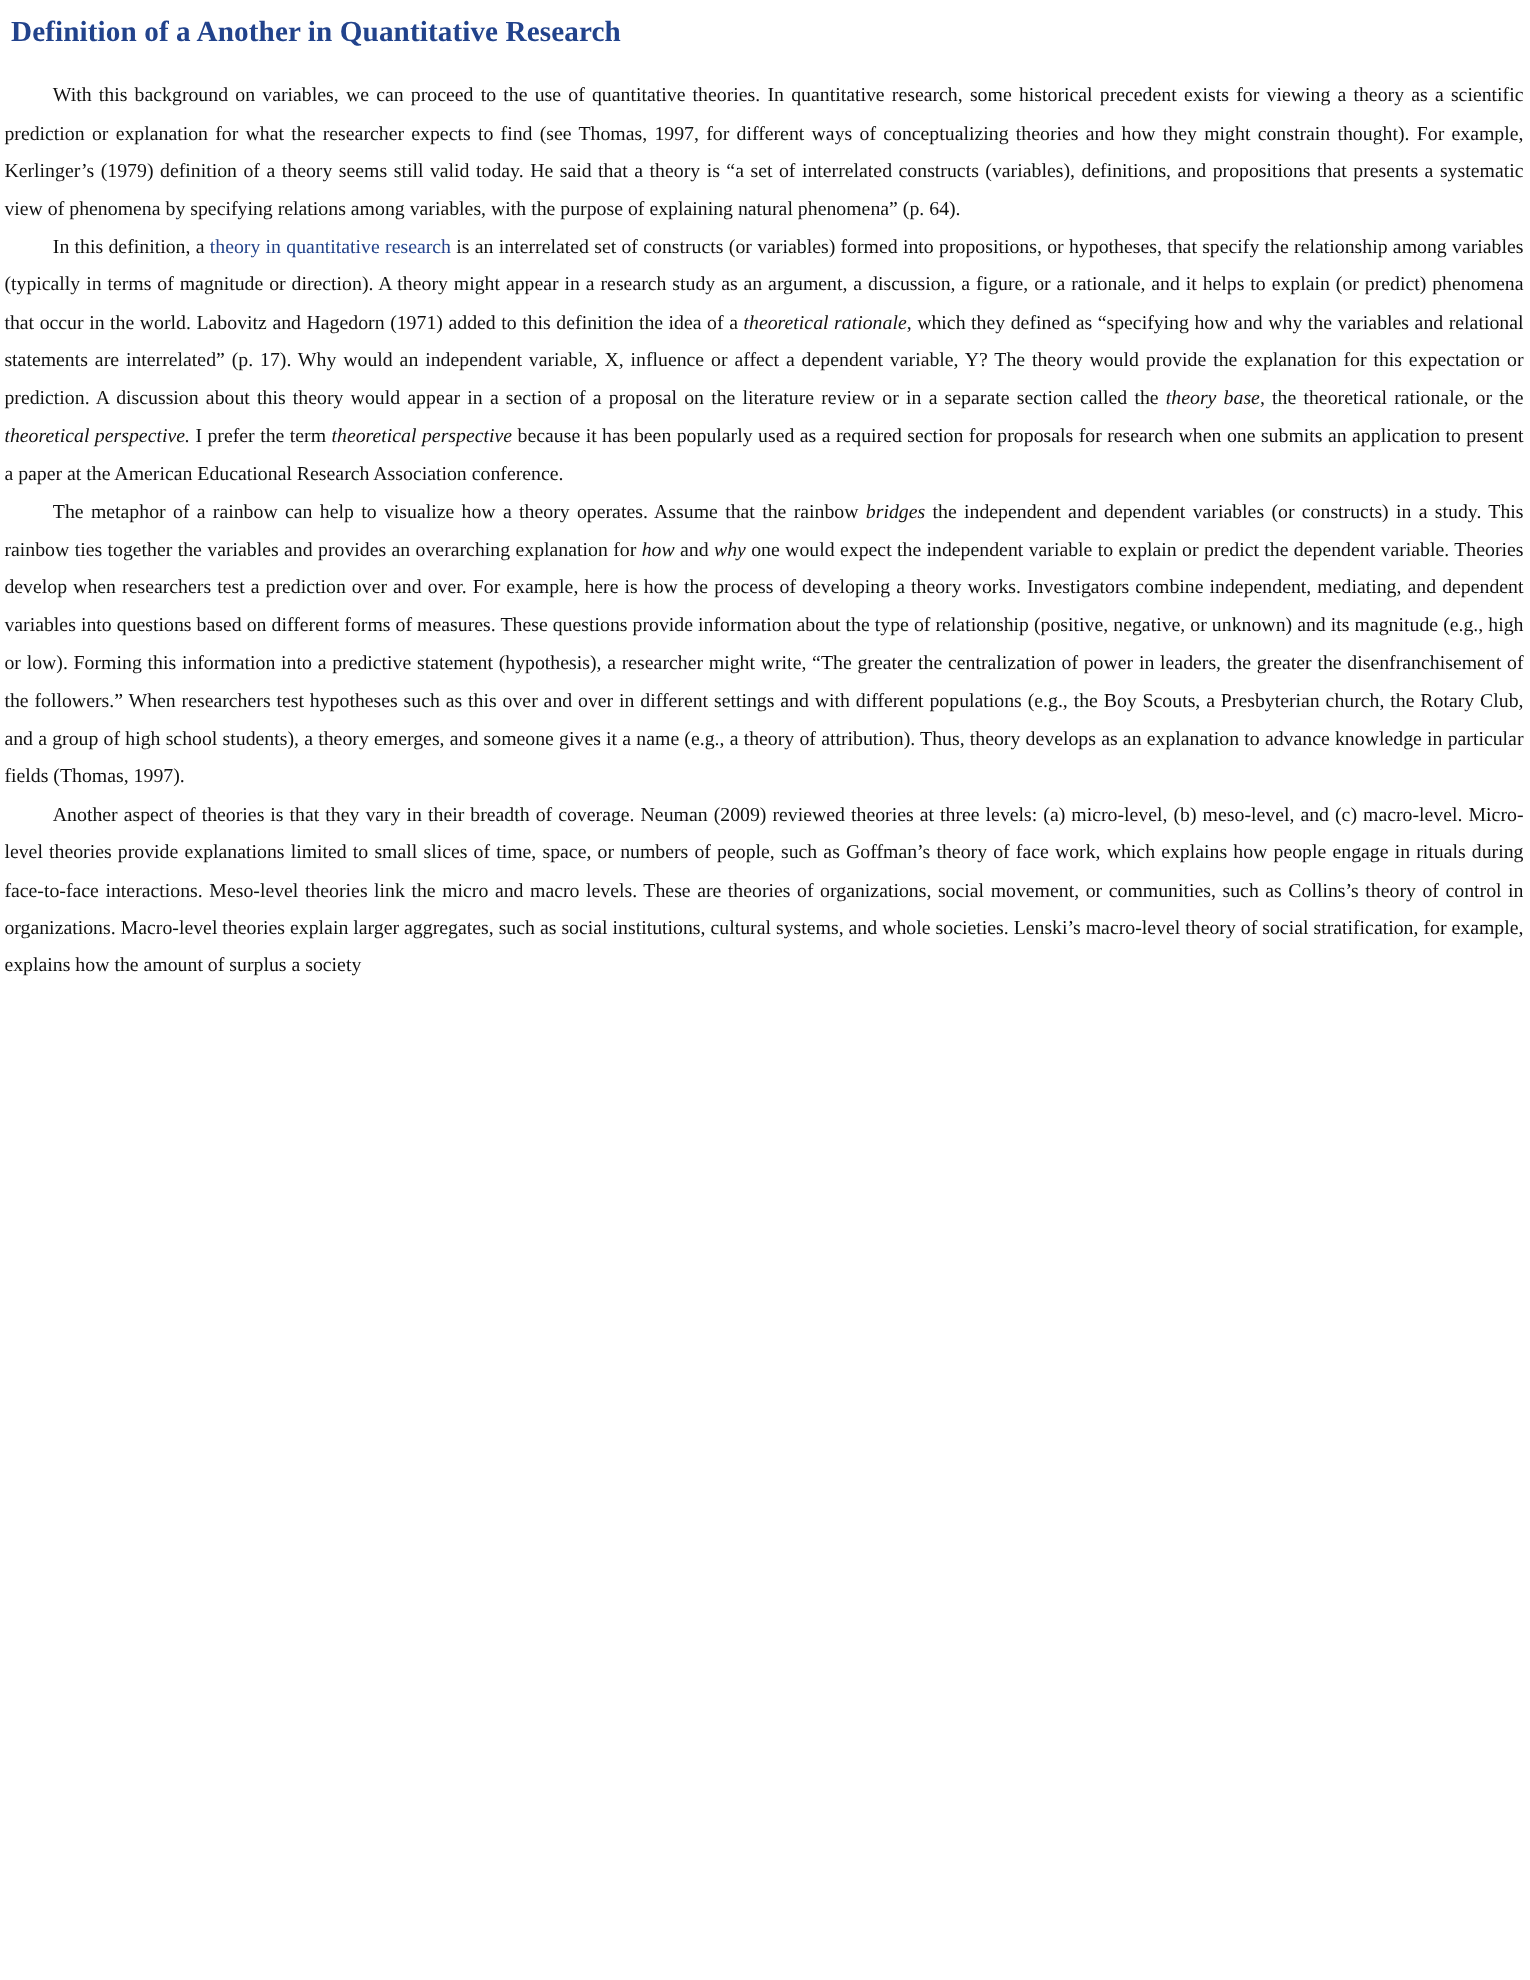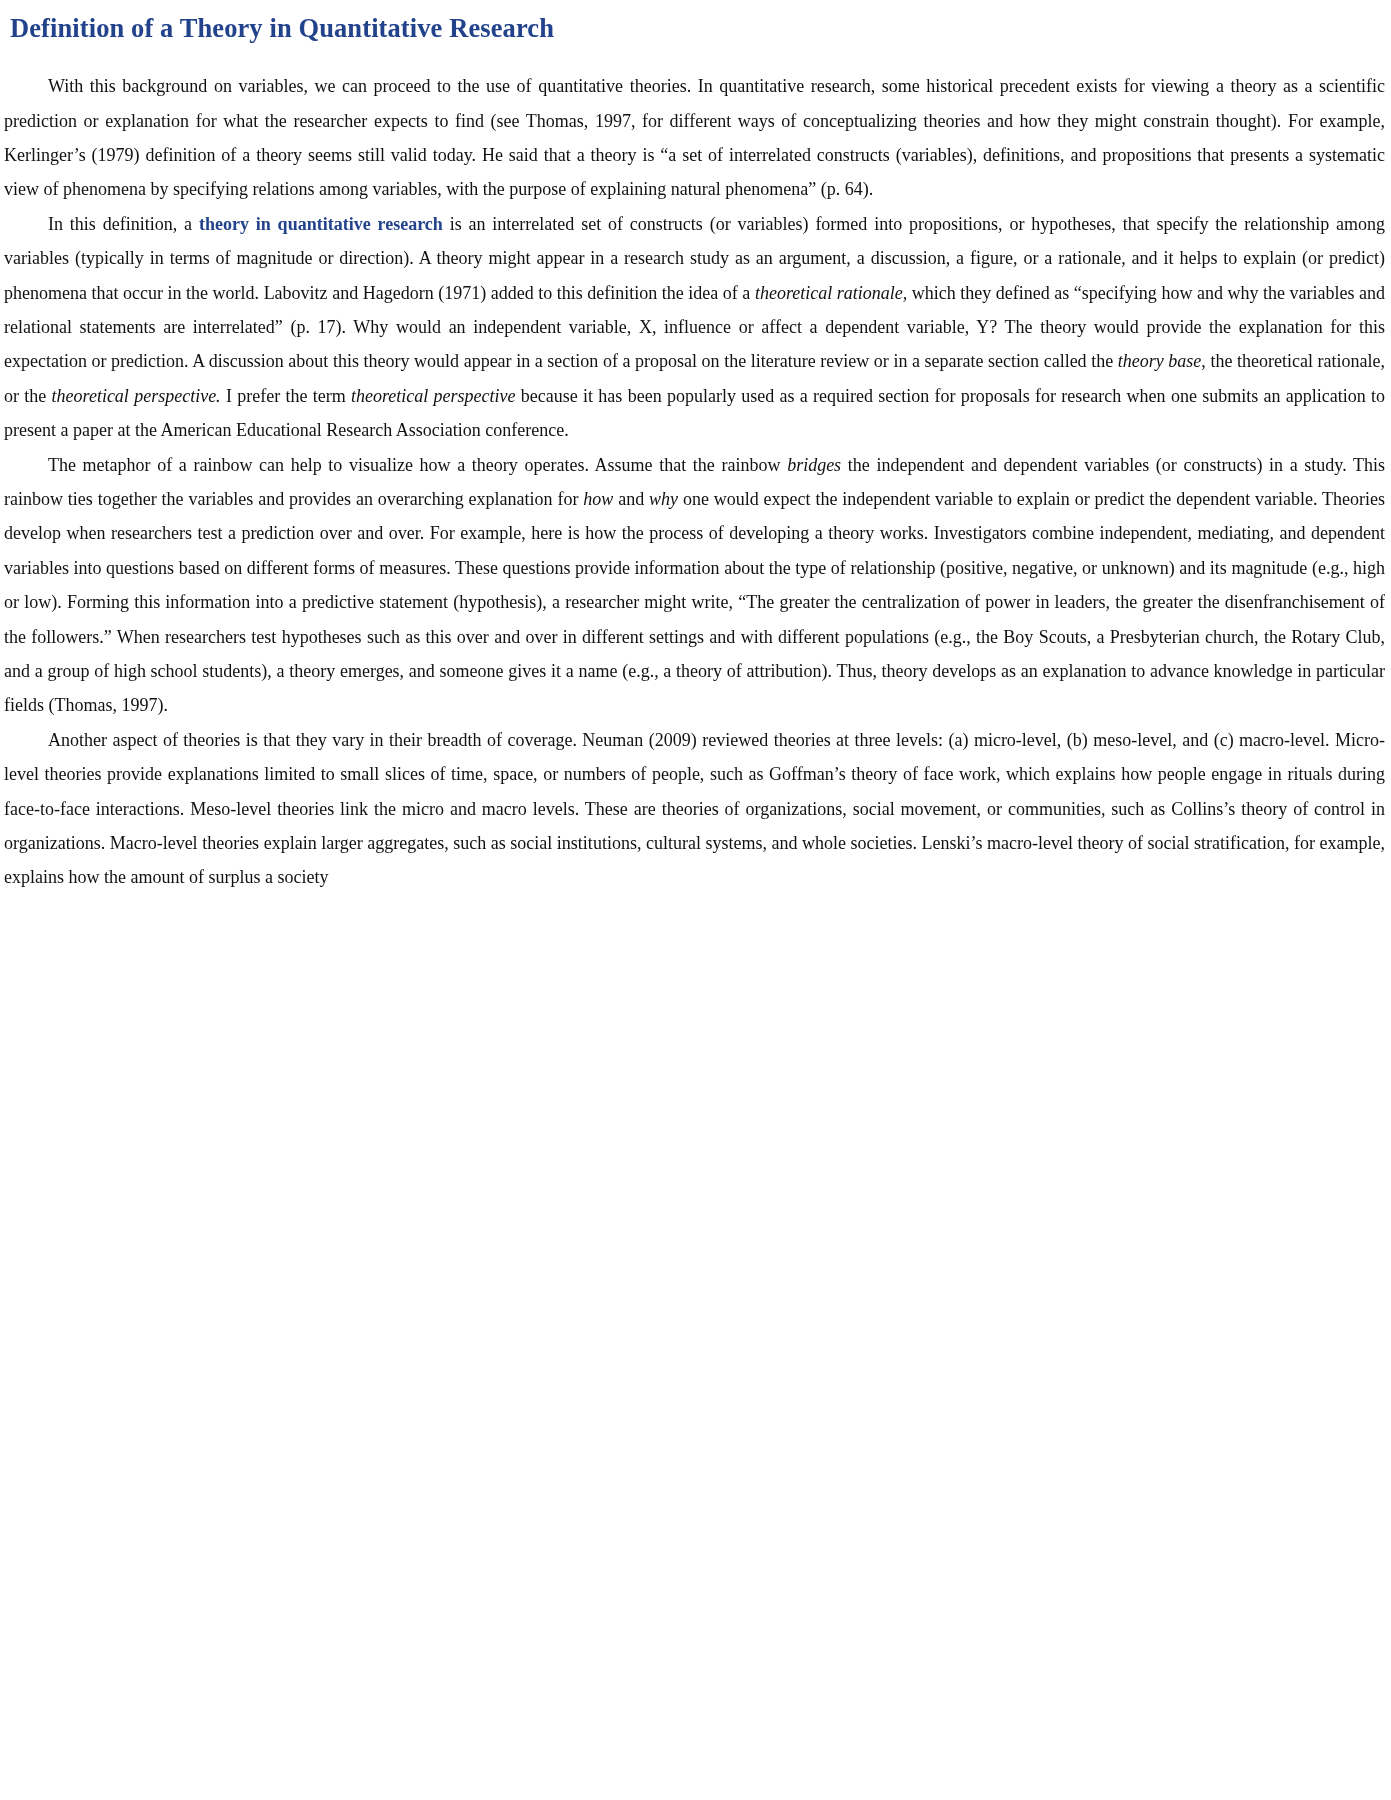--- a/index.html
+++ b/index.html
@@ -39,36 +39,36 @@
     text-indent: 44px;
     color: #111111;
     hyphens: none;
     -webkit-hyphens: none;
   }
   p.body-par + p.body-par {
     margin-top: 0px;
   }
   .term-blue {
     color: #22438c;
-    font-weight: bold;
+    font-weight: normal;
   }
   .term-italic {
     font-style: italic;
   }
   
   .clip-bottom {
     overflow: hidden;
   }
 </style>
 </head>
 <body>
 
 <div class="page">
 
-  <h1 class="section-heading" style="color: rgb(34, 67, 140);">Definition of a Theory in Quantitative Research</h1>
+  <h1 class="section-heading" style="color: rgb(34, 67, 140);">Definition of a Another in Quantitative Research</h1>
 
   <div>
     <p class="body-par"><span>With this background on variables, we can proceed to the use of quantitative theories. In quantitative research, some historical precedent exists for viewing a theory as a scientific prediction or explanation for what the researcher expects to find (see Thomas, 1997, for different ways of conceptualizing theories and how they might constrain thought). For example, Kerlinger’s (1979) definition of a theory seems still valid today. He said that a theory is “a set of interrelated constructs (variables), definitions, and propositions that presents a systematic view of phenomena by specifying relations among variables, with the purpose of explaining natural phenomena” (p. 64).</span></p>
     <p class="body-par"><span>In this definition, a </span><span class="term-blue" style="color: rgb(34, 67, 140);">theory in quantitative research</span><span> is an interrelated set of constructs (or variables) formed into propositions, or hypotheses, that specify the relationship among variables (typically in terms of magnitude or direction). A theory might appear in a research study as an argument, a discussion, a figure, or a rationale, and it helps to explain (or predict) phenomena that occur in the world. Labovitz and Hagedorn (1971) added to this definition the idea of a </span><span class="term-italic">theoretical rationale</span><span>, which they defined as “specifying how and why the variables and relational statements are interrelated” (p. 17). Why would an independent variable, X, influence or affect a dependent variable, Y? The theory would provide the explanation for this expectation or prediction. A discussion about this theory would appear in a section of a proposal on the literature review or in a separate section called the </span><span class="term-italic">theory base</span><span>, the theoretical rationale, or the </span><span class="term-italic">theoretical perspective.</span><span> I prefer the term </span><span class="term-italic">theoretical perspective</span><span> because it has been popularly used as a required section for proposals for research when one submits an application to present a paper at the American Educational Research Association conference.</span></p>
     <p class="body-par"><span>The metaphor of a rainbow can help to visualize how a theory operates. Assume that the rainbow </span><span class="term-italic">bridges</span><span> the independent and dependent variables (or constructs) in a study. This rainbow ties together the variables and provides an overarching explanation for </span><span class="term-italic">how</span><span> and </span><span class="term-italic">why</span><span> one would expect the independent variable to explain or predict the dependent variable. Theories develop when researchers test a prediction over and over. For example, here is how the process of developing a theory works. Investigators combine independent, mediating, and dependent variables into questions based on different forms of measures. These questions provide information about the type of relationship (positive, negative, or unknown) and its magnitude (e.g., high or low). Forming this information into a predictive statement (hypothesis), a researcher might write, “The greater the centralization of power in leaders, the greater the disenfranchisement of the followers.” When researchers test hypotheses such as this over and over in different settings and with different populations (e.g., the Boy Scouts, a Presbyterian church, the Rotary Club, and a group of high school students), a theory emerges, and someone gives it a name (e.g., a theory of attribution). Thus, theory develops as an explanation to advance knowledge in particular fields (Thomas, 1997).</span></p>
     <p class="body-par clip-bottom"><span>Another aspect of theories is that they vary in their breadth of coverage. Neuman (2009) reviewed theories at three levels: (a) micro-level, (b) meso-level, and (c) macro-level. Micro-level theories provide explanations limited to small slices of time, space, or numbers of people, such as Goffman’s theory of face work, which explains how people engage in rituals during face-to-face interactions. Meso-level theories link the micro and macro levels. These are theories of organizations, social movement, or communities, such as Collins’s theory of control in organizations. Macro-level theories explain larger aggregates, such as social institutions, cultural systems, and whole societies. Lenski’s macro-level theory of social stratification, for example, explains how the amount of surplus a society</span></p>
   </div>
 
 </div>
 

